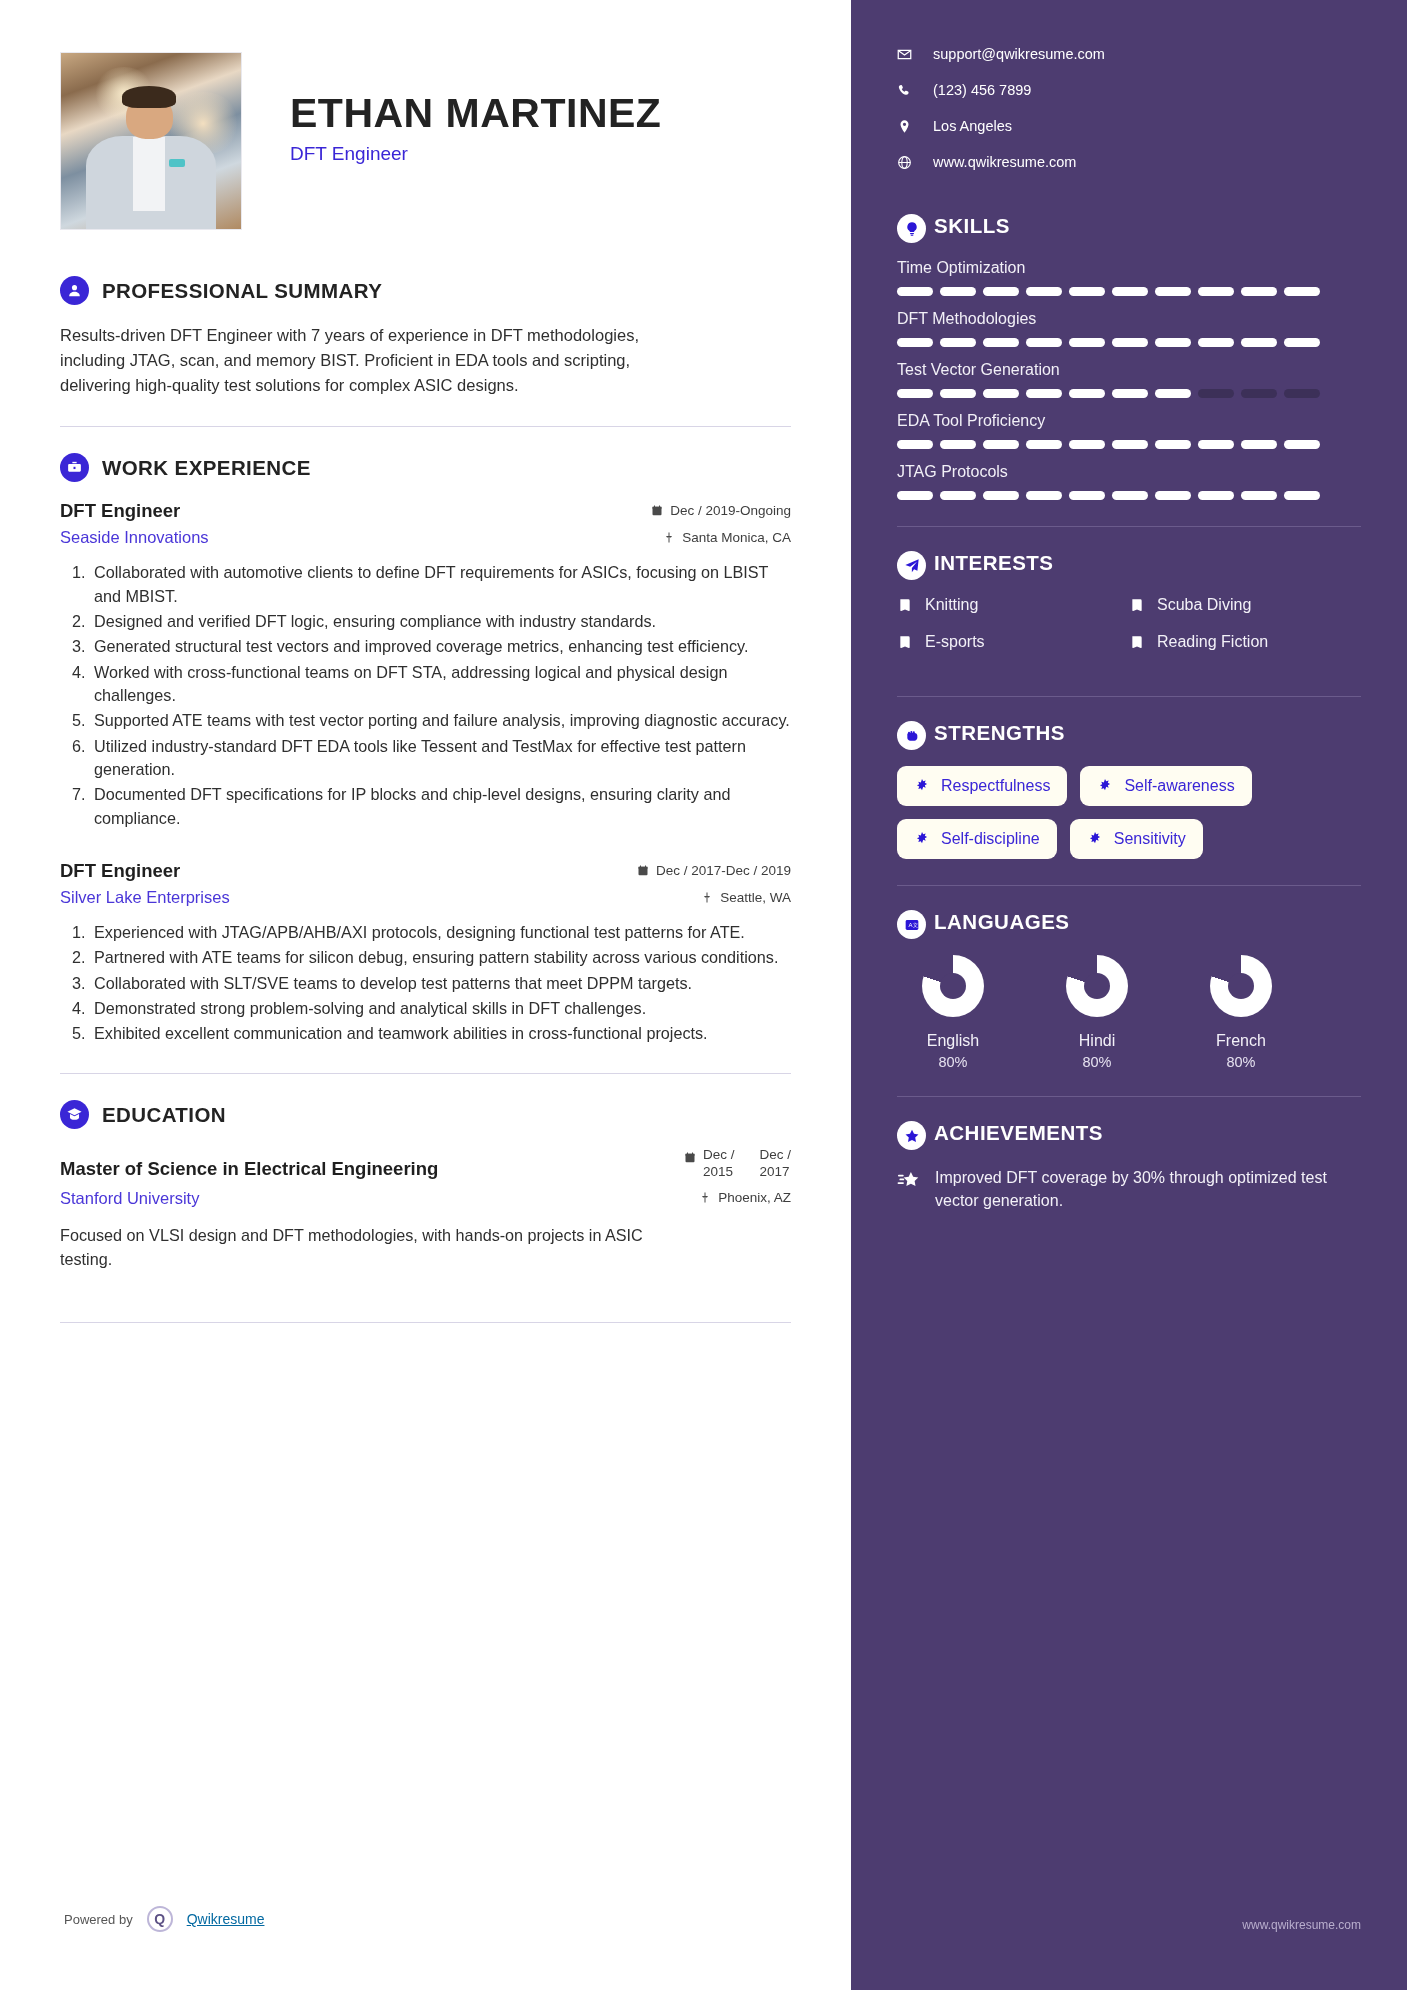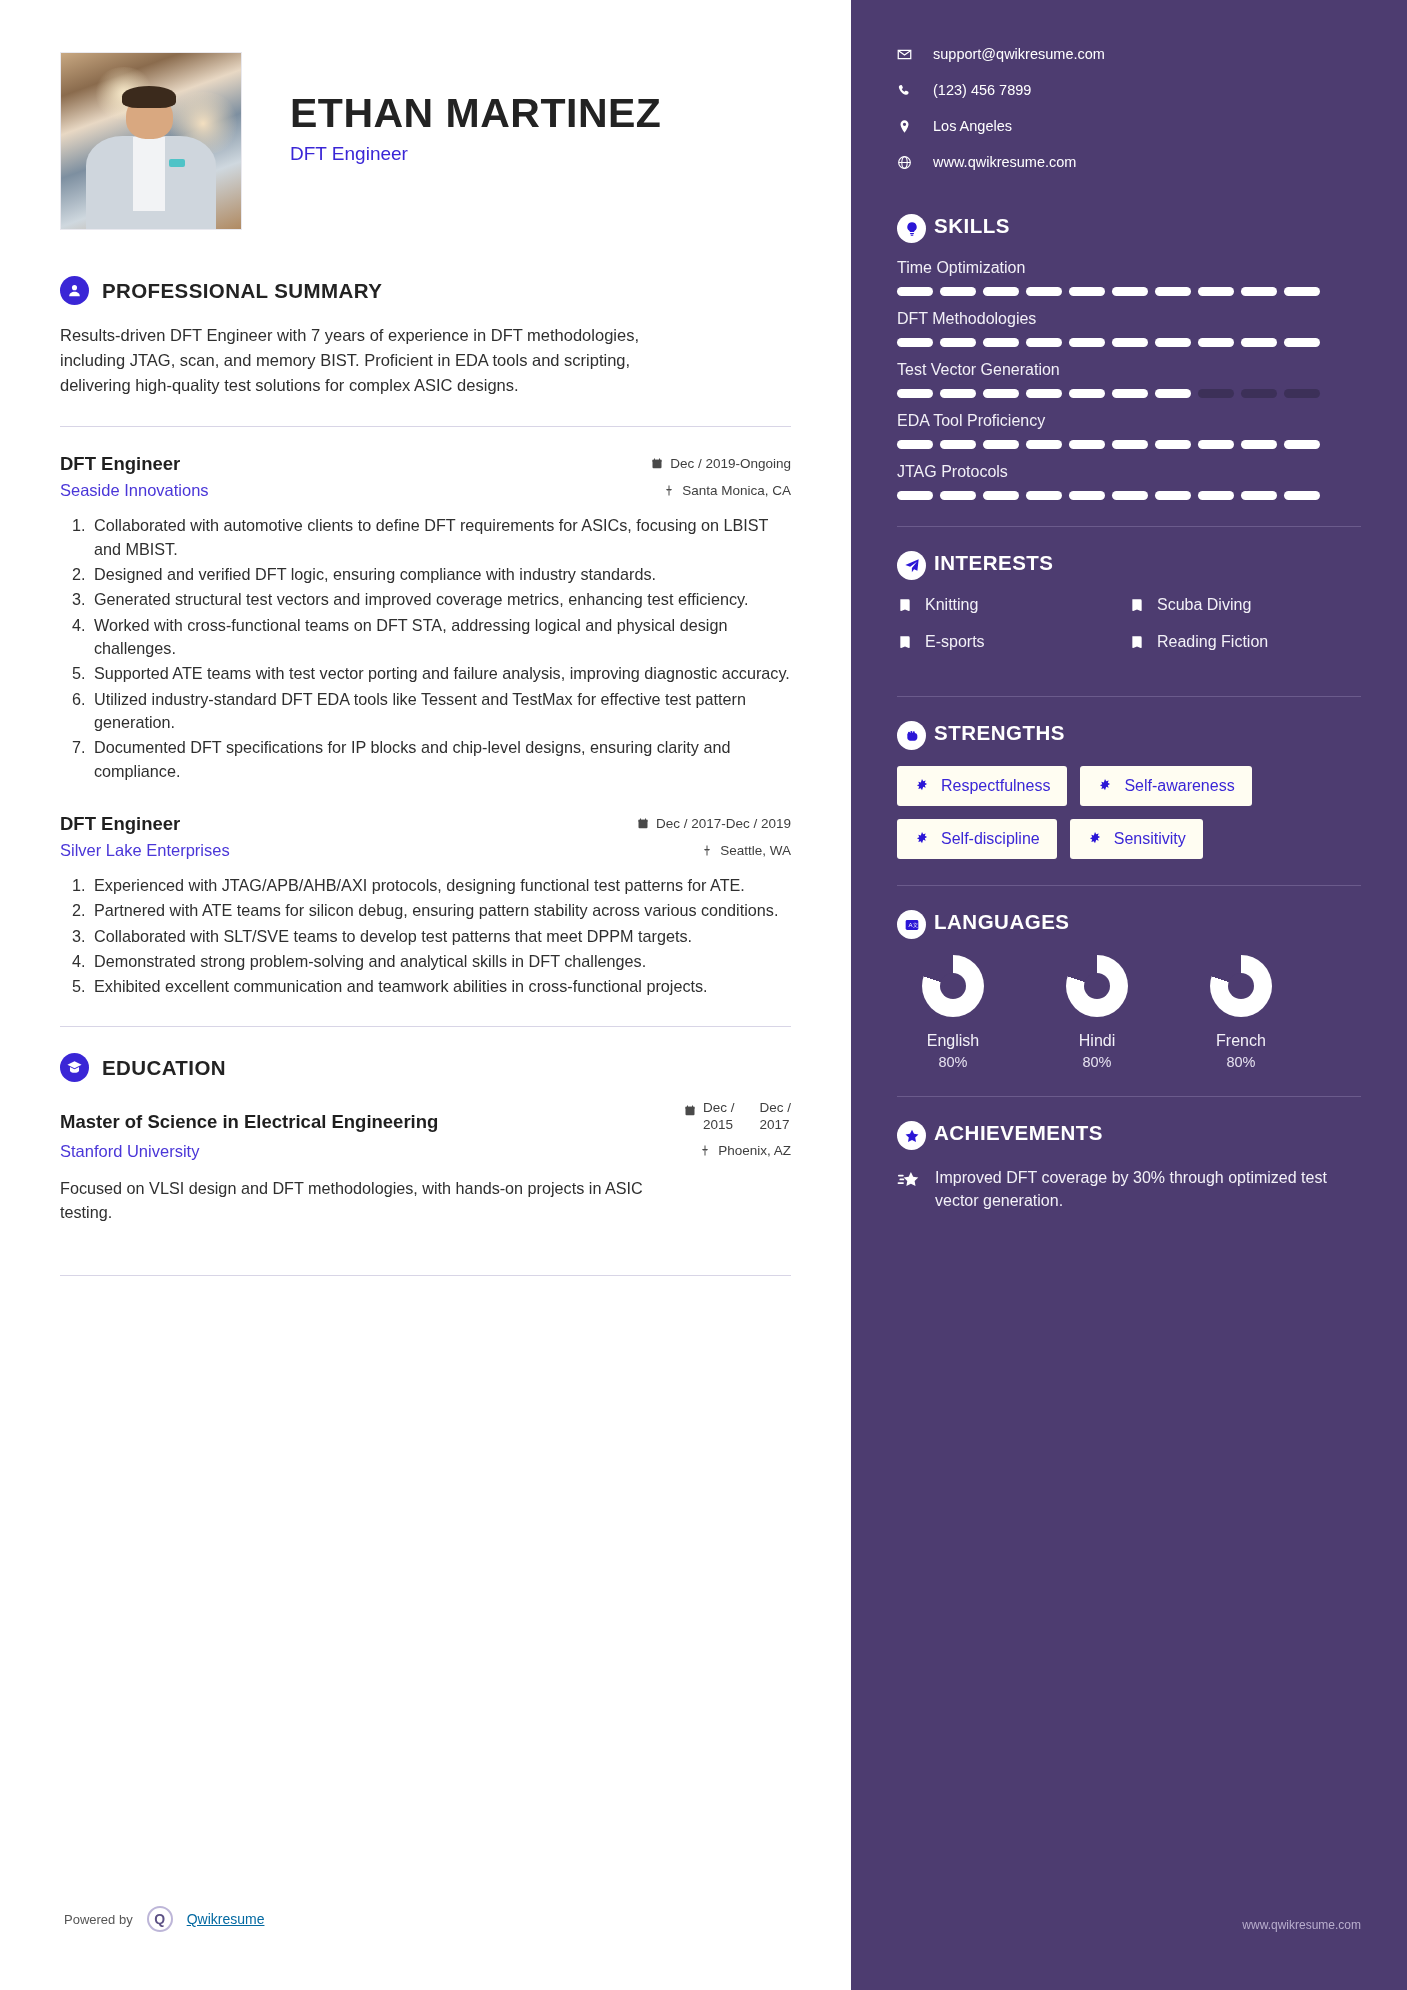--- a/index.html
+++ b/index.html
@@ -102,21 +102,21 @@
   .dash.off { background:#3c3058; }
 
   .r-rule { height:1px; background:#6b5b8c; margin:26px 0 24px 0; }
 
   .interests { display:flex; flex-wrap:wrap; }
   .int { width:50%; display:flex; align-items:center; gap:12px; margin-bottom:19px; }
   .int svg { width:16px; height:16px; fill:#ffffff; flex:0 0 16px; }
   .int span { font-size:16px; color:#f3f1f8; }
 
   .strengths { display:flex; flex-wrap:wrap; gap:13px; }
-  .str { background:#fffdf2; border-radius:3px; padding:11px 17px; display:flex; align-items:center; gap:11px; }
+  .str { background:#fffdf2; border-radius:9px; padding:11px 17px; display:flex; align-items:center; gap:11px; }
   .str svg { width:16px; height:16px; fill:#2b16d6; flex:0 0 16px; }
   .str span { font-size:16px; color:#3a26d6; white-space:nowrap; }
 
   .langs { display:flex; gap:44px; padding-left:6px; }
   .lang { display:flex; flex-direction:column; align-items:center; width:100px; }
   .donut { width:62px; height:62px; border-radius:50%; position:relative; }
   .donut .hole { position:absolute; left:50%; top:50%; transform:translate(-50%,-50%);
                  width:26px; height:26px; border-radius:50%; background:#4d3c70; }
   .lang-name { font-size:16px; margin-top:15px; color:#f3f1f8; }
   .lang-pct { font-size:14.5px; margin-top:4px; color:#e6e2f0; }
@@ -159,20 +159,30 @@
             </svg>
         </span>
         <span class="sec-title">PROFESSIONAL SUMMARY</span>
       </div>
       <p class="summary">Results-driven DFT Engineer with 7 years of experience in DFT methodologies, including JTAG, scan, and memory BIST. Proficient in EDA tools and scripting, delivering high-quality test solutions for complex ASIC designs.</p>
     </div>
 
     <div class="rule"></div>
 
     <div class="section">
+      <div class="sec-head">
+        <span class="sec-icon">
+          <svg viewBox="0 0 24 24">
+              <path d="M9 4h6v2h-6z"></path>
+              <rect x="3" y="7" width="18" height="11" rx="1.6"></rect>
+              <rect x="10.6" y="11" width="2.8" height="3.2" fill="#3a26d6"></rect>
+            </svg>
+        </span>
+        <span class="sec-title">WORK EXPERIENCE</span>
+      </div>
 
       <div class="job">
         <div class="job-top">
           <div class="job-title">DFT Engineer</div>
           <div class="job-meta">
             <svg class="mini" viewBox="0 0 24 24">
                 <rect x="3" y="4.5" width="18" height="17" rx="2"></rect>
                 <rect x="3" y="4.5" width="18" height="4"></rect>
                 <rect x="6" y="2" width="2" height="4"></rect>
                 <rect x="16" y="2" width="2" height="4"></rect>

